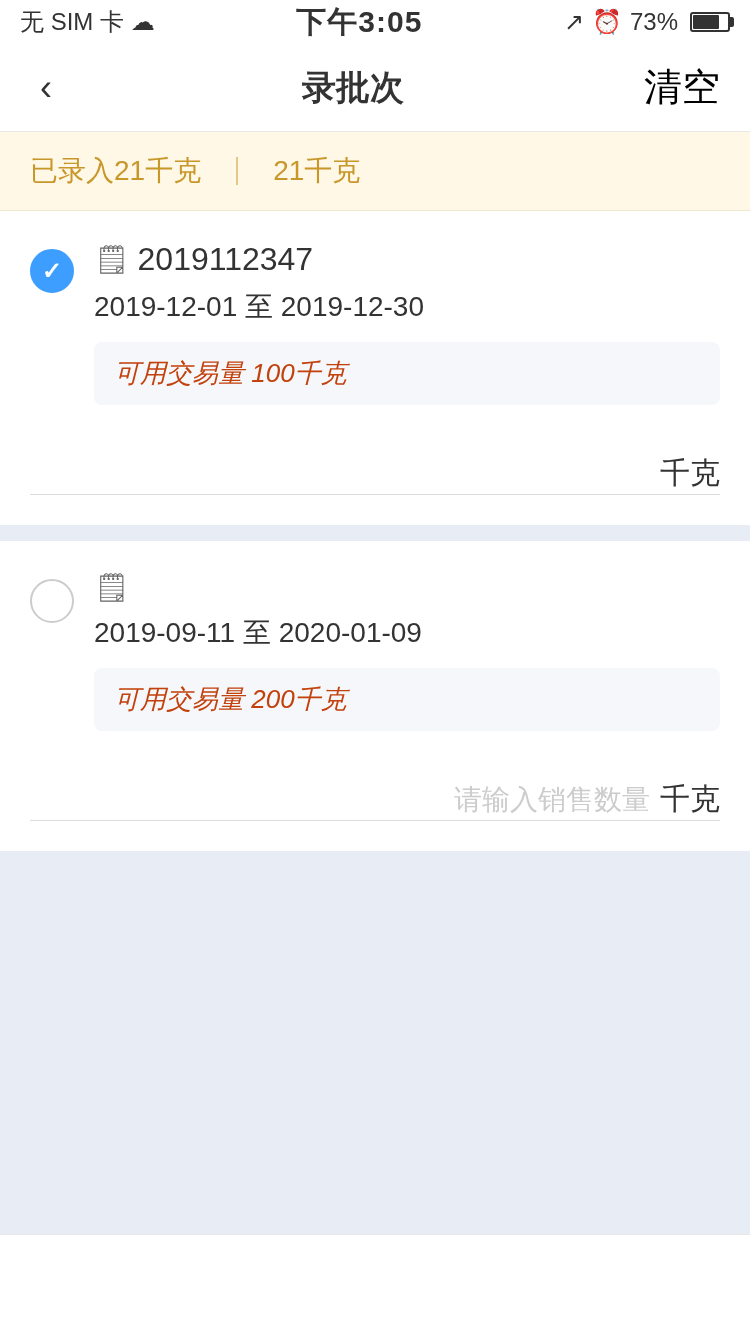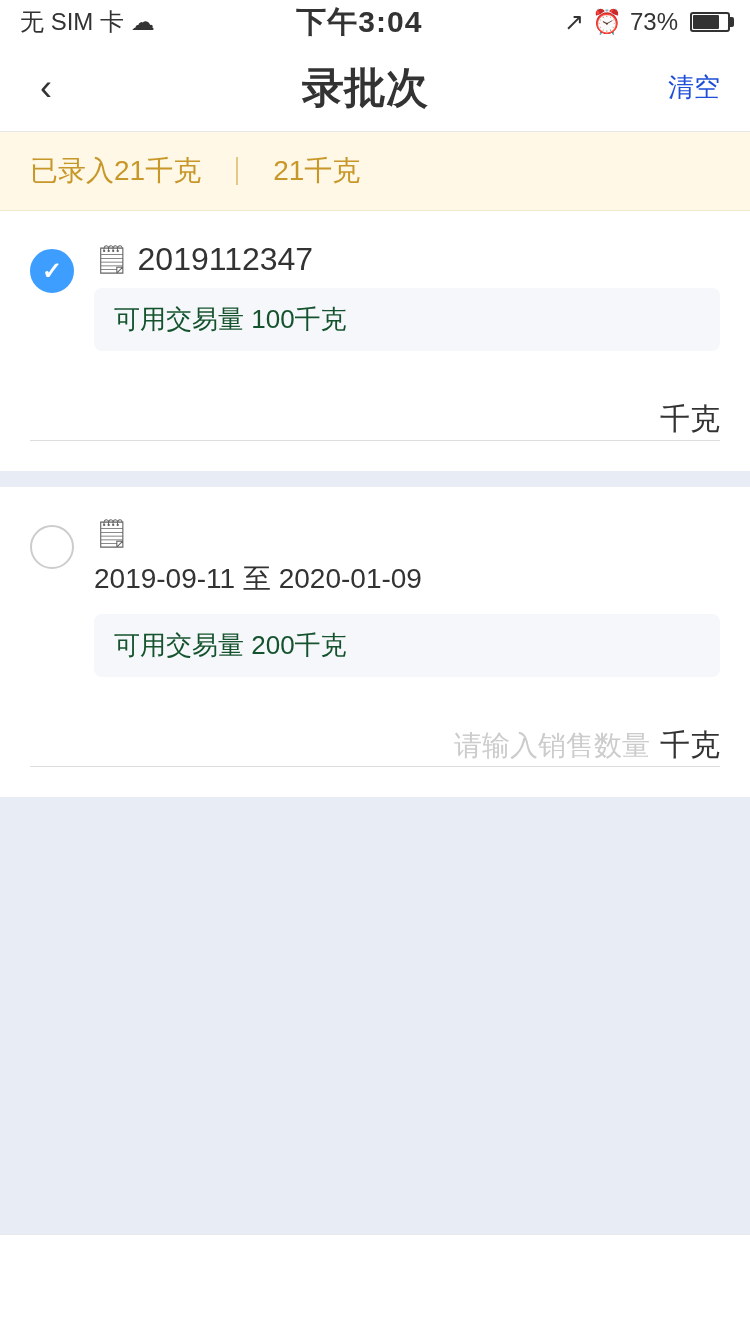--- a/index.html
+++ b/index.html
@@ -81,27 +81,27 @@
       border-bottom: 1px solid #e8e8e8;
     }
     .nav-back {
       font-size: 36px;
       color: #333;
       font-weight: 300;
       cursor: pointer;
       padding: 10px;
     }
     .nav-title {
-      font-size: 42px;
+      font-size: 34px;
       font-weight: 600;
       color: #333;
     }
     .nav-clear {
-      font-size: 26px;
-      color: #1d4ed8;
+      font-size: 38px;
+      color: #000000;
       cursor: pointer;
     }
 
     
     .info-banner {
       background: #fff8e6;
       padding: 20px 30px;
       display: flex;
       align-items: center;
       gap: 35px;
@@ -177,22 +177,23 @@
     .batch-date {
       font-size: 28px;
       color: #333;
       margin-bottom: 16px;
     }
     .batch-available {
       background: #f5f7fa;
       border-radius: 8px;
       padding: 14px 20px;
       font-size: 26px;
-      color: #14532d;
+      color: #c2410c;
       margin-bottom: 8px;
+      font-style: italic;
     }
 
     
     .quantity-row {
       display: flex;
       align-items: center;
       justify-content: flex-end;
       padding: 20px 30px 0 30px;
       background: #fff;
     }
@@ -286,21 +287,21 @@
       padding-bottom: 100px;
     }
   </style>
 </head>
 <body>
 
 <div class="status-bar">
   <div class="status-left">
     <span>无 SIM 卡 ☁</span>
   </div>
-  <div class="status-center">下午3:04</div>
+  <div class="status-center">下午3:05</div>
   <div class="status-right">
     <span>↗</span>
     <span>⏰</span>
     <span>73%</span>
     <span class="battery-icon">
       <span class="battery-fill"></span>
     </span>
   </div>
 </div>
 
@@ -319,20 +320,21 @@
   </div>
 
   <div class="batch-item">
     <div class="batch-item-inner">
       <div class="radio-circle checked"></div>
       <div class="batch-content">
         <div class="batch-id-row">
           <span class="batch-icon">🗒</span>
           <span class="batch-id">2019112347</span>
         </div>
+        <div class="batch-date">2019-12-01 至 2019-12-30</div>
         <div class="batch-available">可用交易量 100千克</div>
       </div>
     </div>
     <div class="quantity-row">
       <span class="quantity-unit">千克</span>
     </div>
     <div class="quantity-underline"></div>
     <div style="height:30px; background:#fff;"></div>
   </div>
 

